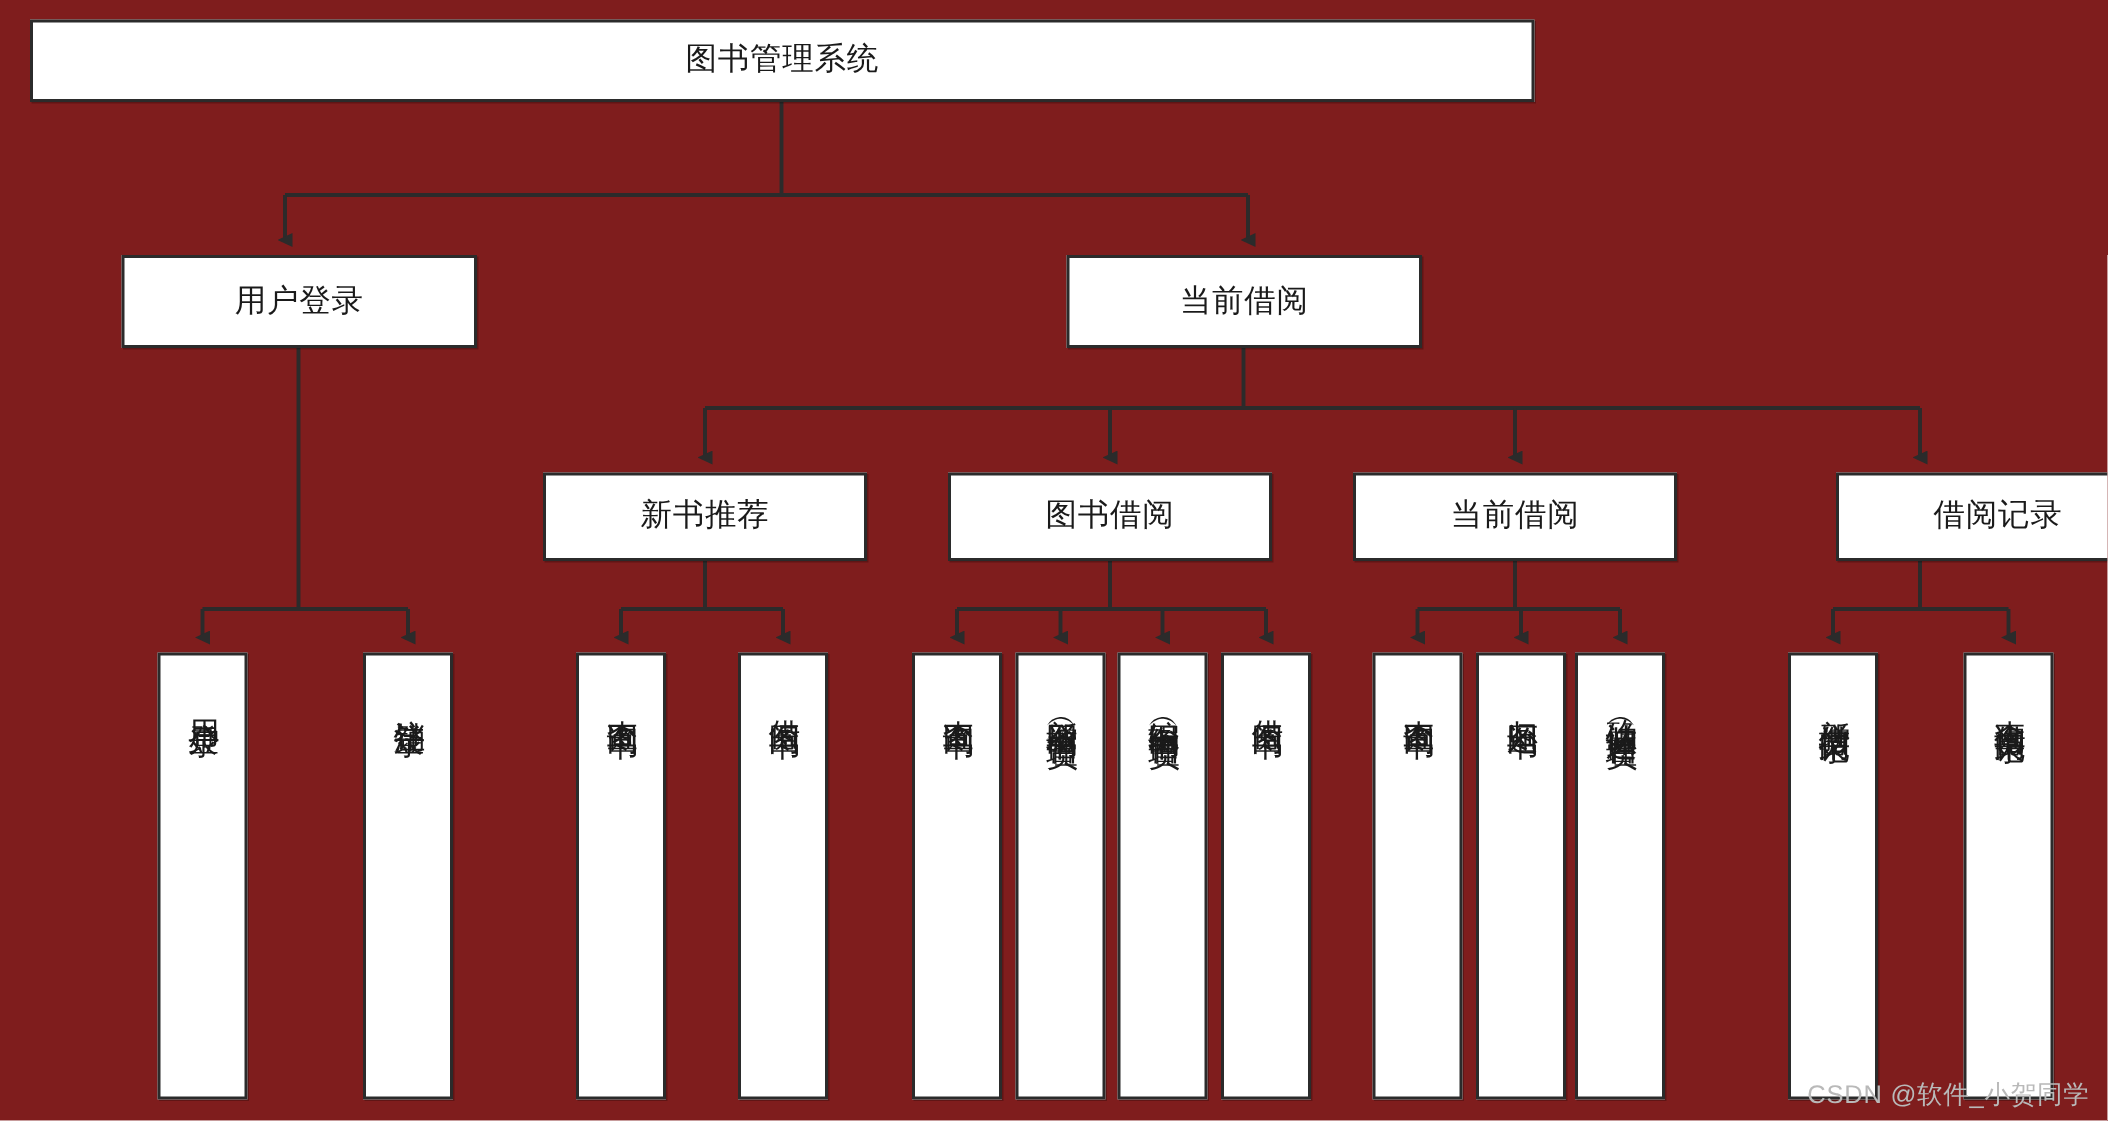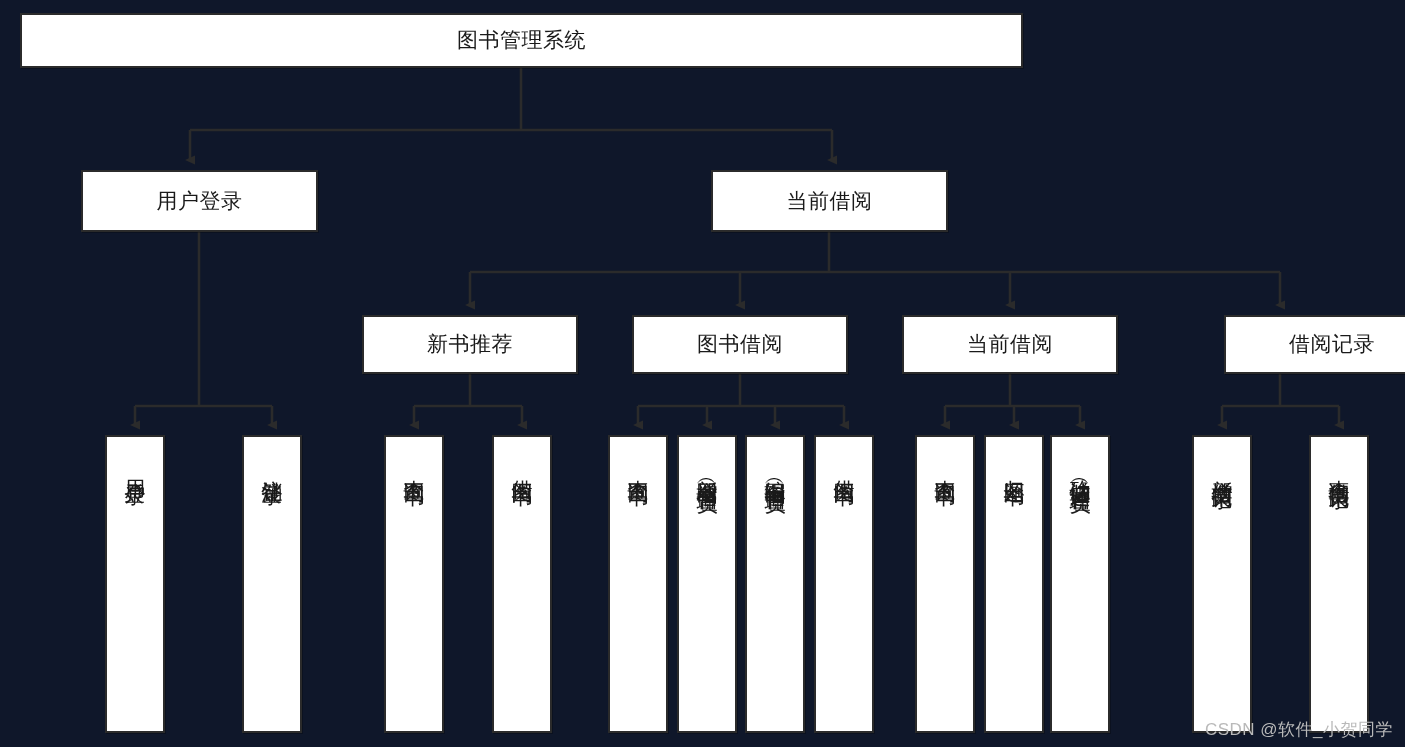--- a/index.html
+++ b/index.html
@@ -8,21 +8,21 @@
     padding: 0;
     background: #ffffff;
   }
   body {
     font-family: "Liberation Sans", "DejaVu Sans", sans-serif;
   }
   #diagram-root {
     position: relative;
     width: 1405px;
     height: 747px;
-    background: #0f172a;
+    background: #7f1d1d;
     overflow: hidden;
   }
   #edges-layer {
     position: absolute;
     left: 0;
     top: 0;
     width: 1405px;
     height: 747px;
     pointer-events: none;
   }

